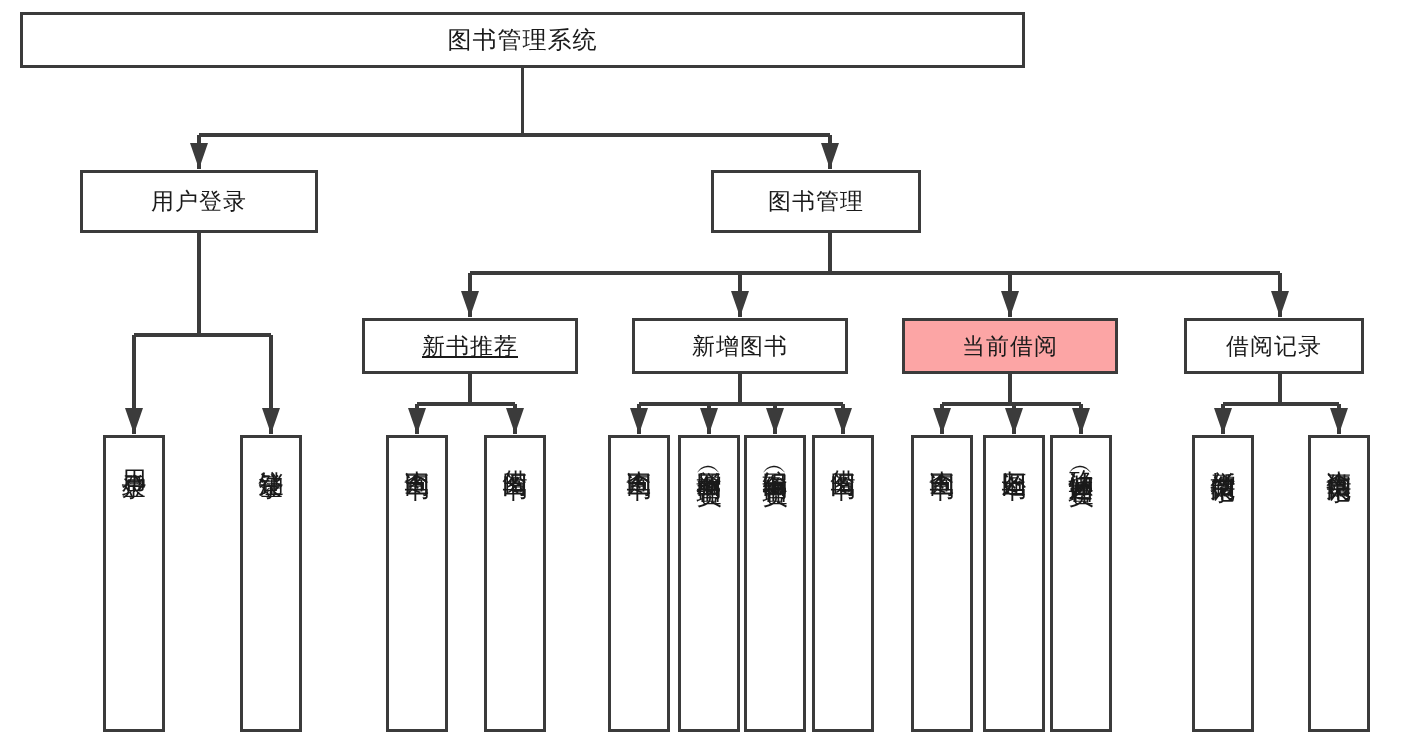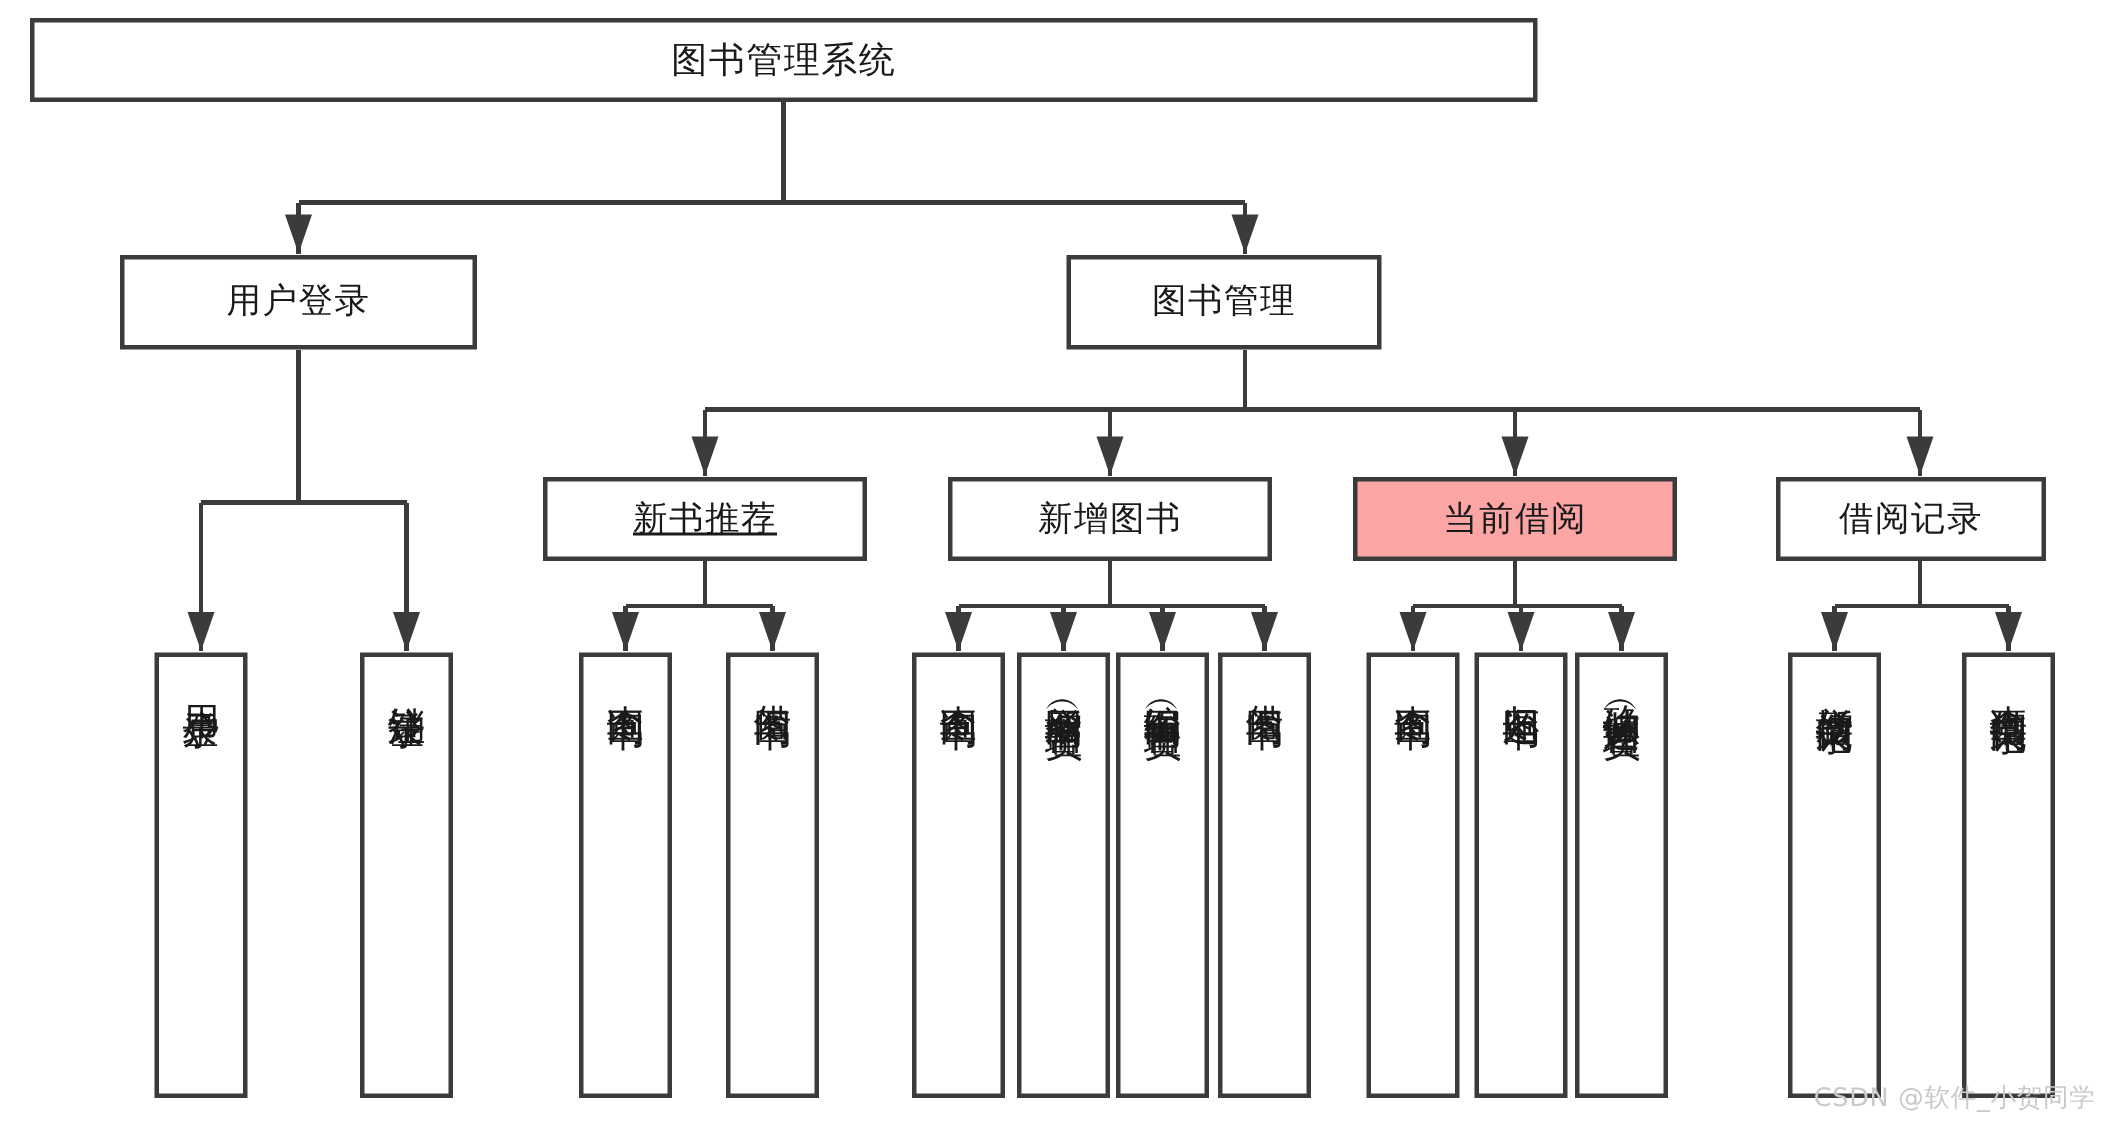--- a/index.html
+++ b/index.html
@@ -184,14 +184,13 @@
       <div class="node leaf" style="left: 1050px; top: 435px; width: 62px; height: 297px; border-color: rgb(59, 59, 59); background: rgb(255, 255, 255);">
         <span class="label">确认归还（管理员）</span>
       </div>
       <div class="node leaf" style="left: 1192px; top: 435px; width: 62px; height: 297px; border-color: rgb(59, 59, 59); background: rgb(255, 255, 255);">
         <span class="label">新增借阅记录</span>
       </div>
       <div class="node leaf" style="left: 1308px; top: 435px; width: 62px; height: 297px; border-color: rgb(59, 59, 59); background: rgb(255, 255, 255);">
         <span class="label">查询借阅记录</span>
       </div>
     </div>
-  <div id="watermark">CSDN @软件_小贺同学</div>
 </div>
 
 </body></html>

